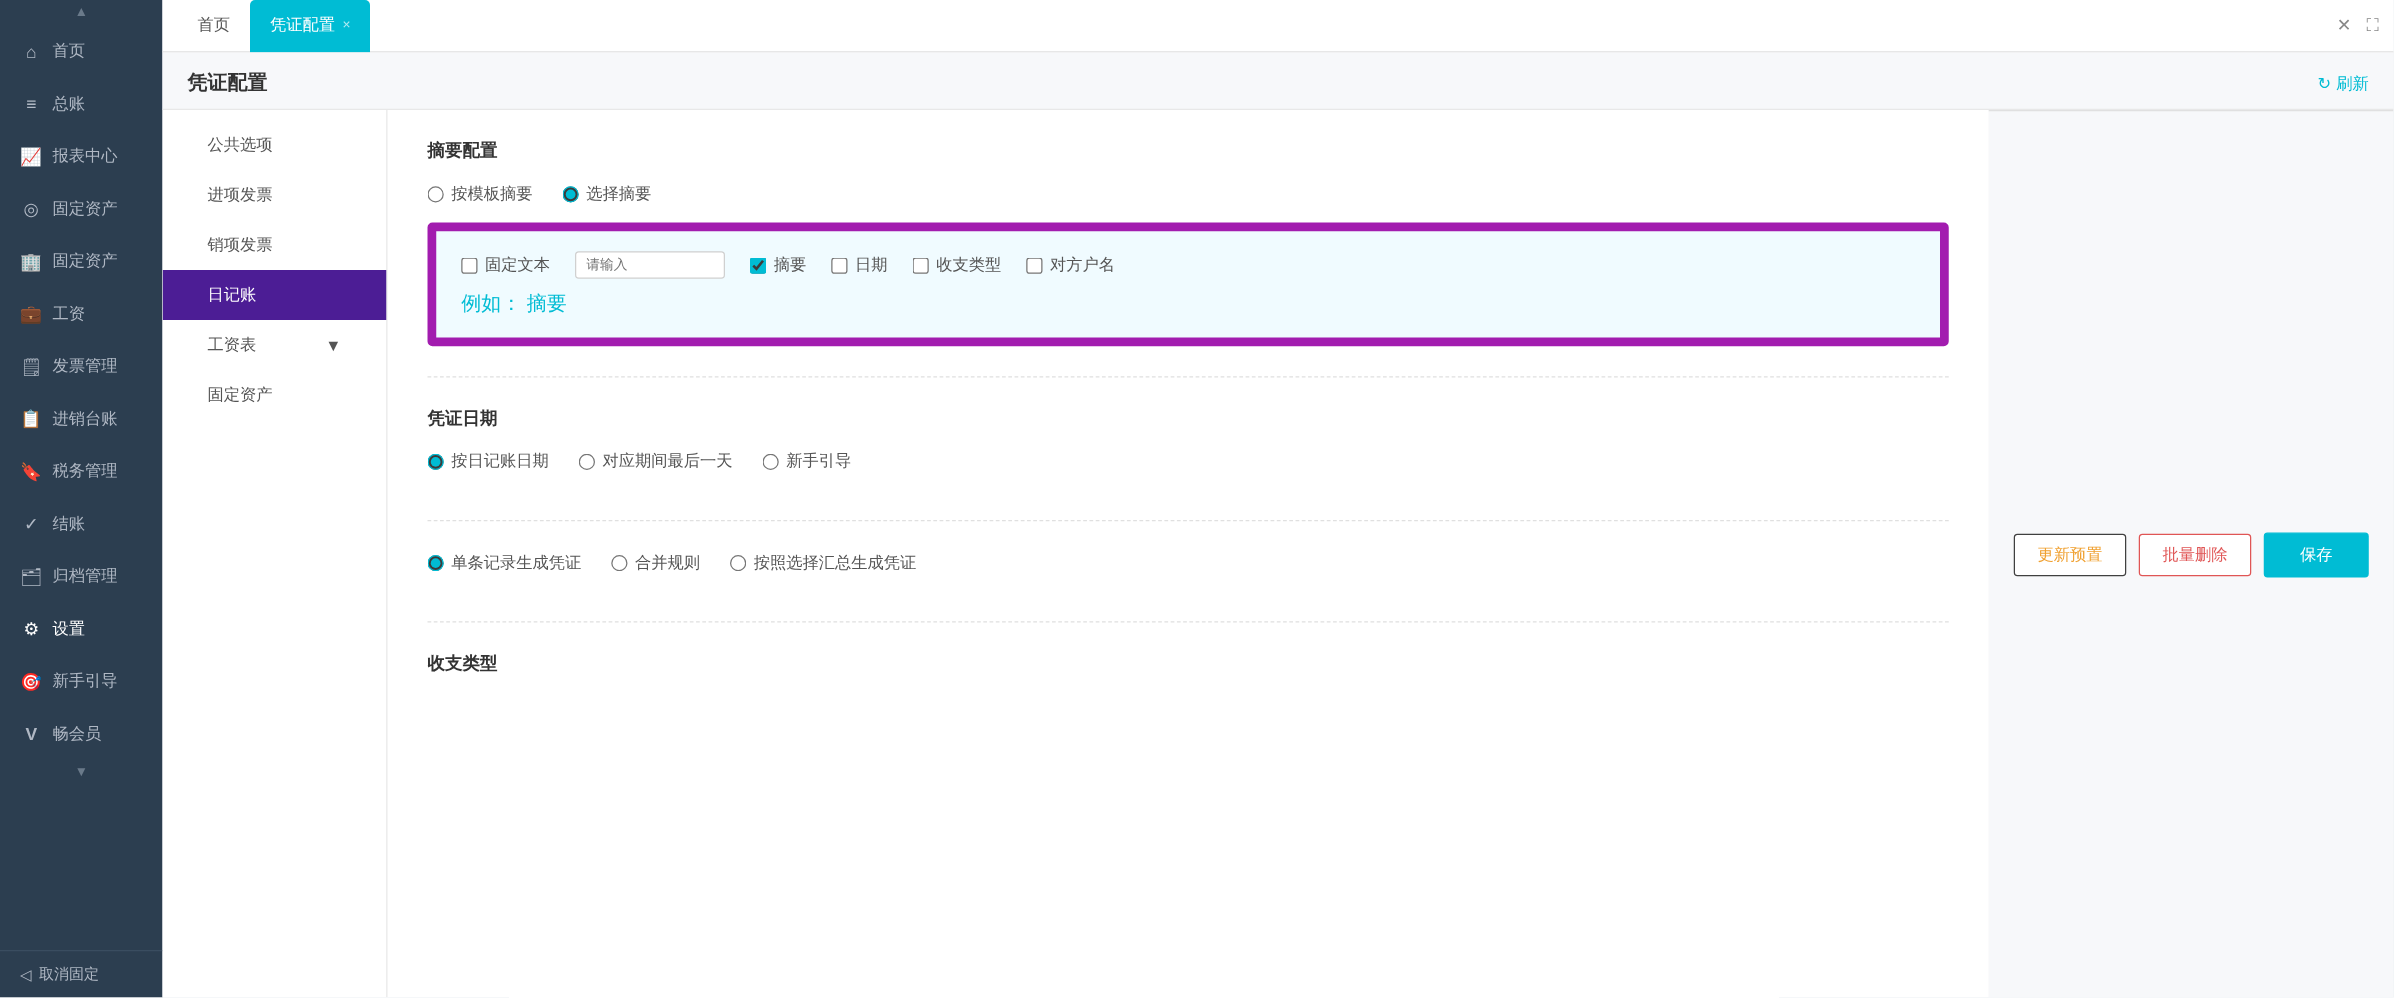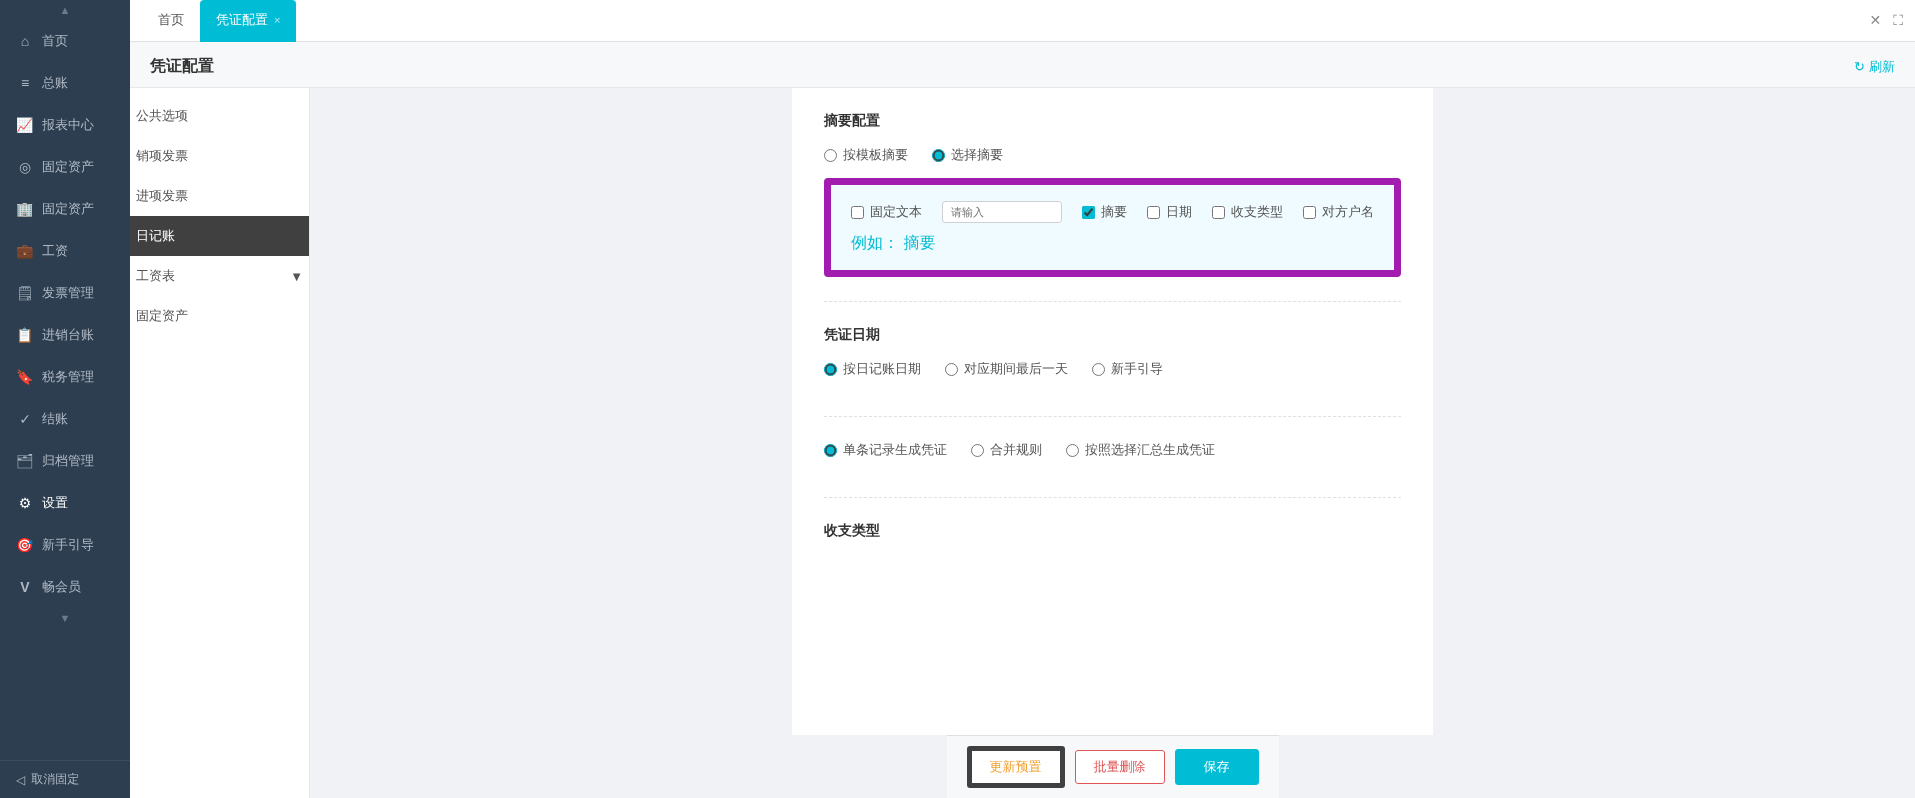--- a/index.html
+++ b/index.html
@@ -118,37 +118,36 @@
 
     
     .left-nav {
       width: 180px;
       background: #fff;
       border-right: 1px solid #e8e8e8;
       padding-top: 8px;
       flex-shrink: 0;
     }
     .left-nav-item {
-      padding: 11px 6px;
+      padding: 11px 36px;
       cursor: pointer;
       color: #555;
       font-size: 13px;
       display: flex;
       align-items: center;
       justify-content: space-between;
     }
-    .left-nav-item.active { background: #404040; color: #fff; }
+    .left-nav-item.active { background: #4c1d95; color: #fff; }
 
     
     .right-content {
       flex: 1;
       display: flex;
-      flex-direction: column;
+      flex-direction: row;
       overflow: hidden;
-      align-items: center;
     }
     .right-scroll {
       flex: 1;
       overflow-y: auto;
       padding: 24px 32px;
       background: #fff;
     }
 
     
     .section {
@@ -237,21 +236,21 @@
     }
     .btn {
       padding: 7px 18px;
       border-radius: 3px;
       border: none;
       cursor: pointer;
       font-size: 13px;
     }
     .btn-outline-primary {
       background: #fff;
-      border: 5px solid #404040;
+      border: 1px solid #404040;
       color: #f0a030;
     }
     .btn-outline-danger {
       background: #fff;
       border: 1px solid #e05555;
       color: #e05555;
     }
     .btn-primary {
       background: #00bcd4;
       color: #fff;
@@ -364,24 +363,24 @@
     </div>
   </div>
 
   <div class="content-area">
 
     <div class="left-nav">
       <div class="left-nav-item">
         <span>公共选项</span>
       </div>
       <div class="left-nav-item">
+        <span>进项发票</span>
+      </div>
+      <div class="left-nav-item">
         <span>销项发票</span>
-      </div>
-      <div class="left-nav-item">
-        <span>进项发票</span>
       </div>
       <div class="left-nav-item active">
         <span>日记账</span>
       </div>
       <div class="left-nav-item">
         <span>工资表</span>
         <span>▼</span>
       </div>
       <div class="left-nav-item">
         <span>固定资产</span>

